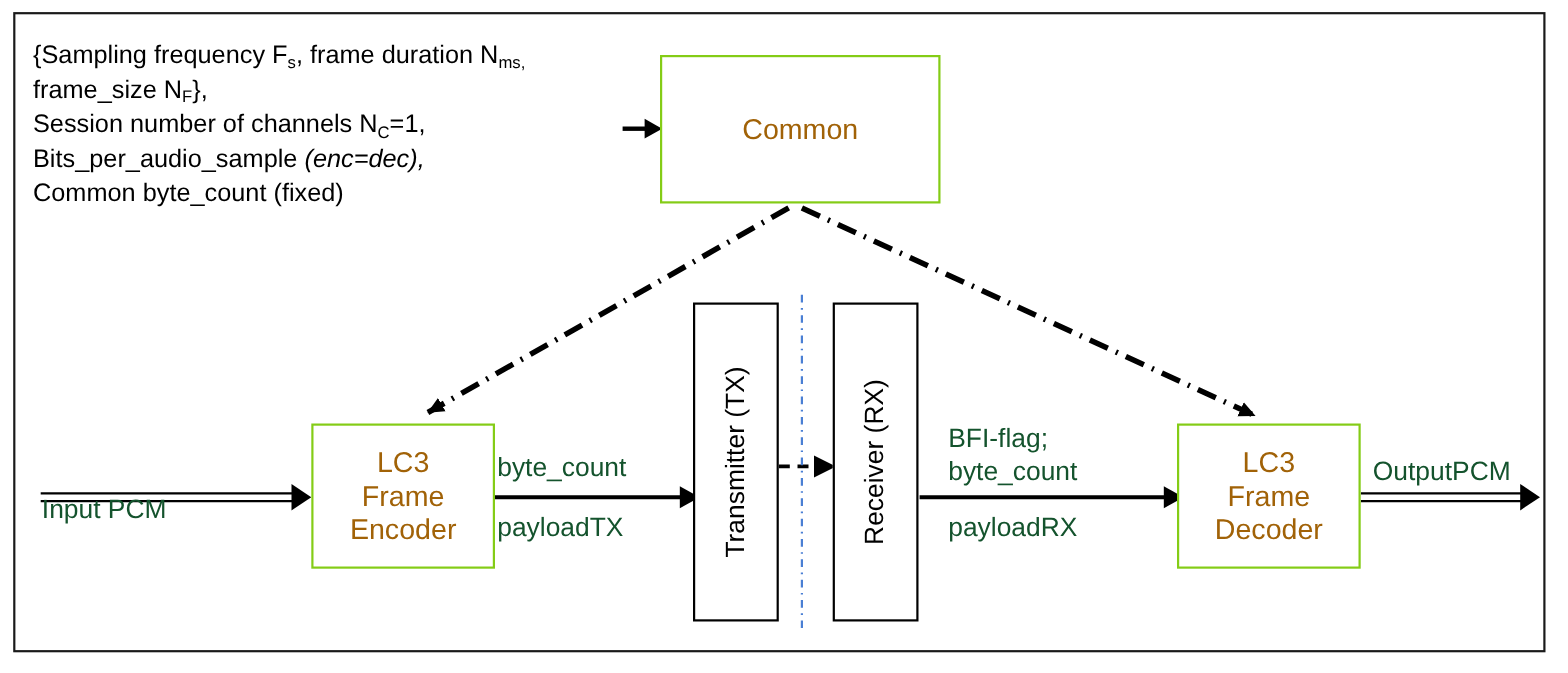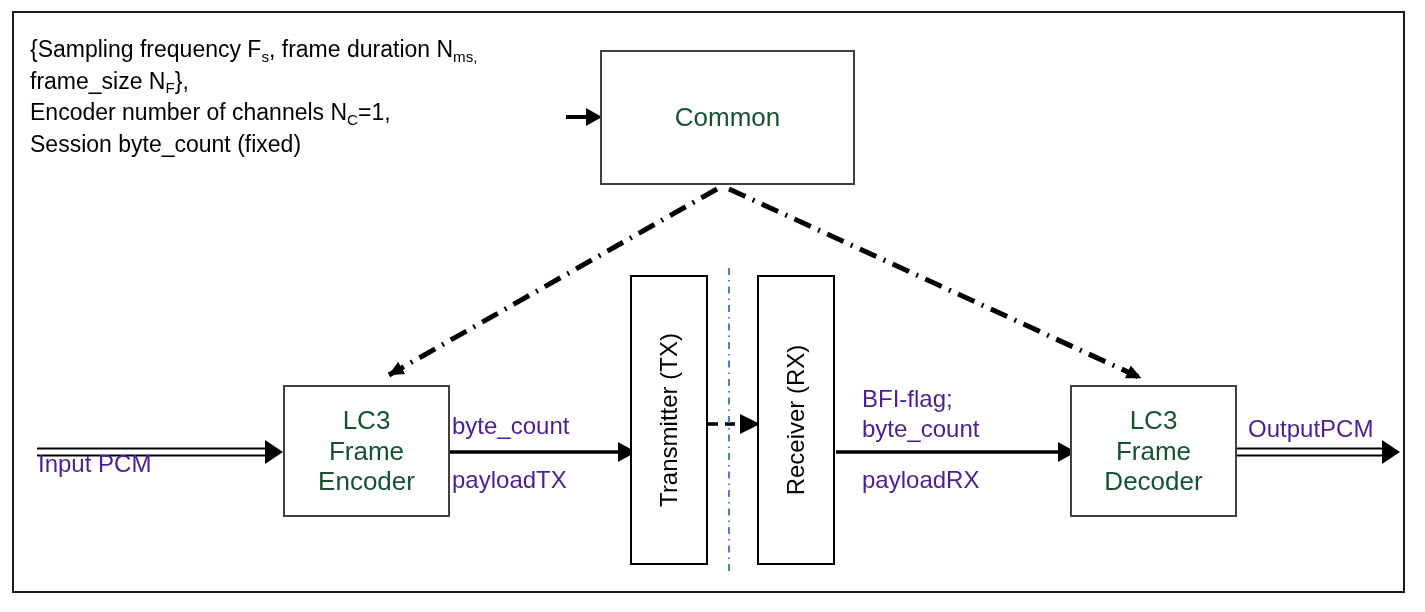--- a/index.html
+++ b/index.html
@@ -32,28 +32,28 @@
   .svg-layer {
     position: absolute;
     left: 0;
     top: 0;
     width: 1425px;
     height: 612px;
     pointer-events: none;
   }
   .box {
     position: absolute;
-    border: 2px solid #404040;
+    border: 2px solid #84cc16;
     box-sizing: border-box;
     background: #ffffff;
     display: flex;
     align-items: center;
     justify-content: center;
     text-align: center;
-    color: #14532d;
+    color: #a16207;
     line-height: 1.18;
   }
   .box-lines {
     display: block;
   }
   .box-lines span {
     display: block;
   }
   
   #config-box {
@@ -125,21 +125,21 @@
     vertical-align: baseline;
     position: relative;
     top: 0.30em;
   }
   #param-block .ital {
     font-style: italic;
   }
   .edge-label {
     position: absolute;
     font-size: 24px;
-    color: #4c1d95;
+    color: #14532d;
     white-space: nowrap;
   }
   #label-input-pcm   { left: 38px;  top: 450px; }
   #label-byte-count-tx { left: 452px; top: 412px; }
   #label-payload-tx  { left: 452px; top: 466px; }
   #label-bfi-flag    { left: 862px; top: 385px; }
   #label-byte-count-rx { left: 862px; top: 415px; }
   #label-payload-rx  { left: 862px; top: 466px; text-align: center; }
   #label-output-pcm  { left: 1248px; top: 415px; }
 </style>
@@ -207,23 +207,26 @@
   </svg>
 
   <div class="txt" id="param-block">
     <span class="pline">
       <span>{Sampling frequency F</span><sub>s</sub><span>, frame duration N</span><sub>ms,</sub>
     </span>
     <span class="pline">
       <span>frame_size N</span><sub>F</sub><span>},</span>
     </span>
     <span class="pline">
-      <span>Encoder number of channels N</span><sub>C</sub><span>=1,</span>
-    </span>
-    <span class="pline">Session byte_count (fixed)</span>
+      <span>Session number of channels N</span><sub>C</sub><span>=1,</span>
+    </span>
+    <span class="pline">
+      <span>Bits_per_audio_sample </span><span class="ital">(enc=dec),</span>
+    </span>
+    <span class="pline">Common byte_count (fixed)</span>
   </div>
 
   <div class="box" id="config-box">
     <span class="box-lines">
       <span>Common</span>
     </span>
   </div>
 
   <div class="box" id="encoder-box">
     <span class="box-lines">

